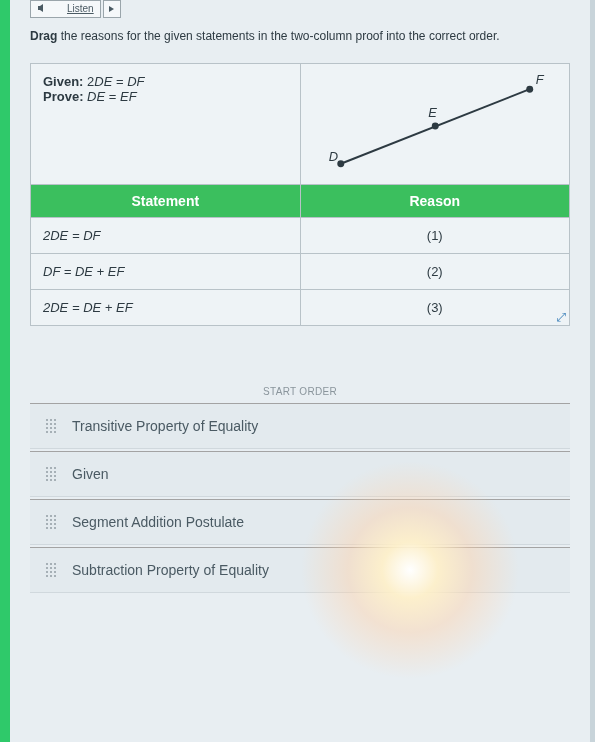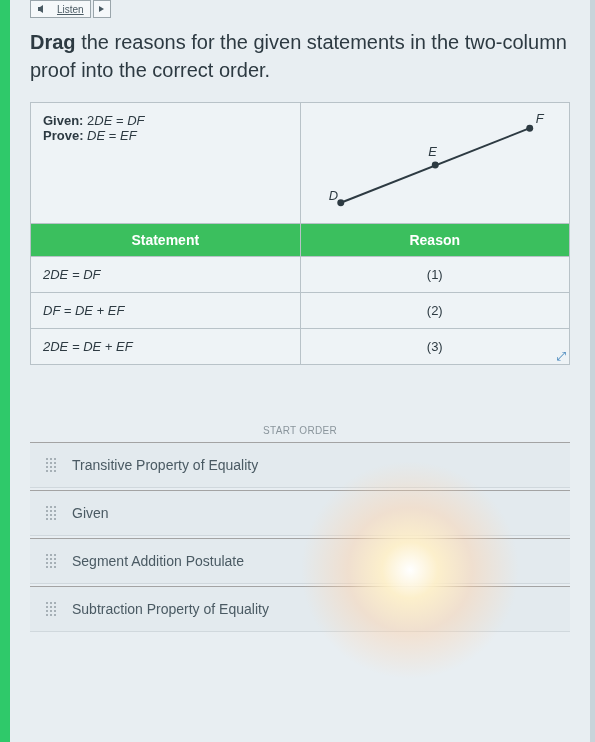--- a/index.html
+++ b/index.html
@@ -34,41 +34,40 @@
     margin-bottom: 10px;
     margin-top: 0;
   }
   .listen-btn {
     border: 1px solid #9aa5ab;
     background: #f5f8fa;
     font-size: 10px;
     color: #4a5a63;
     padding: 2px 6px;
     display: inline-flex;
-    align-items: center;
-    gap: 10px;
+    gap: 20px;
     text-decoration: underline;
   }
   .play-btn {
     border: 1px solid #9aa5ab;
     background: #f5f8fa;
     width: 18px;
     height: 18px;
     display: inline-flex;
     align-items: center;
     justify-content: center;
   }
   .play-tri {
     width: 0; height: 0;
     border-left: 5px solid #4a5a63;
     border-top: 3px solid transparent;
     border-bottom: 3px solid transparent;
   }
   .instructions {
-    font-size: 20px;
+    font-size: 12px;
     color: #2d3a42;
     line-height: 1.4;
     margin-bottom: 18px;
   }
   .instructions .bold { font-weight: 700; }
   .proof-table {
     width: 100%;
     border-collapse: collapse;
     border: 1px solid #b8c2c8;
     background: #eef3f6;

